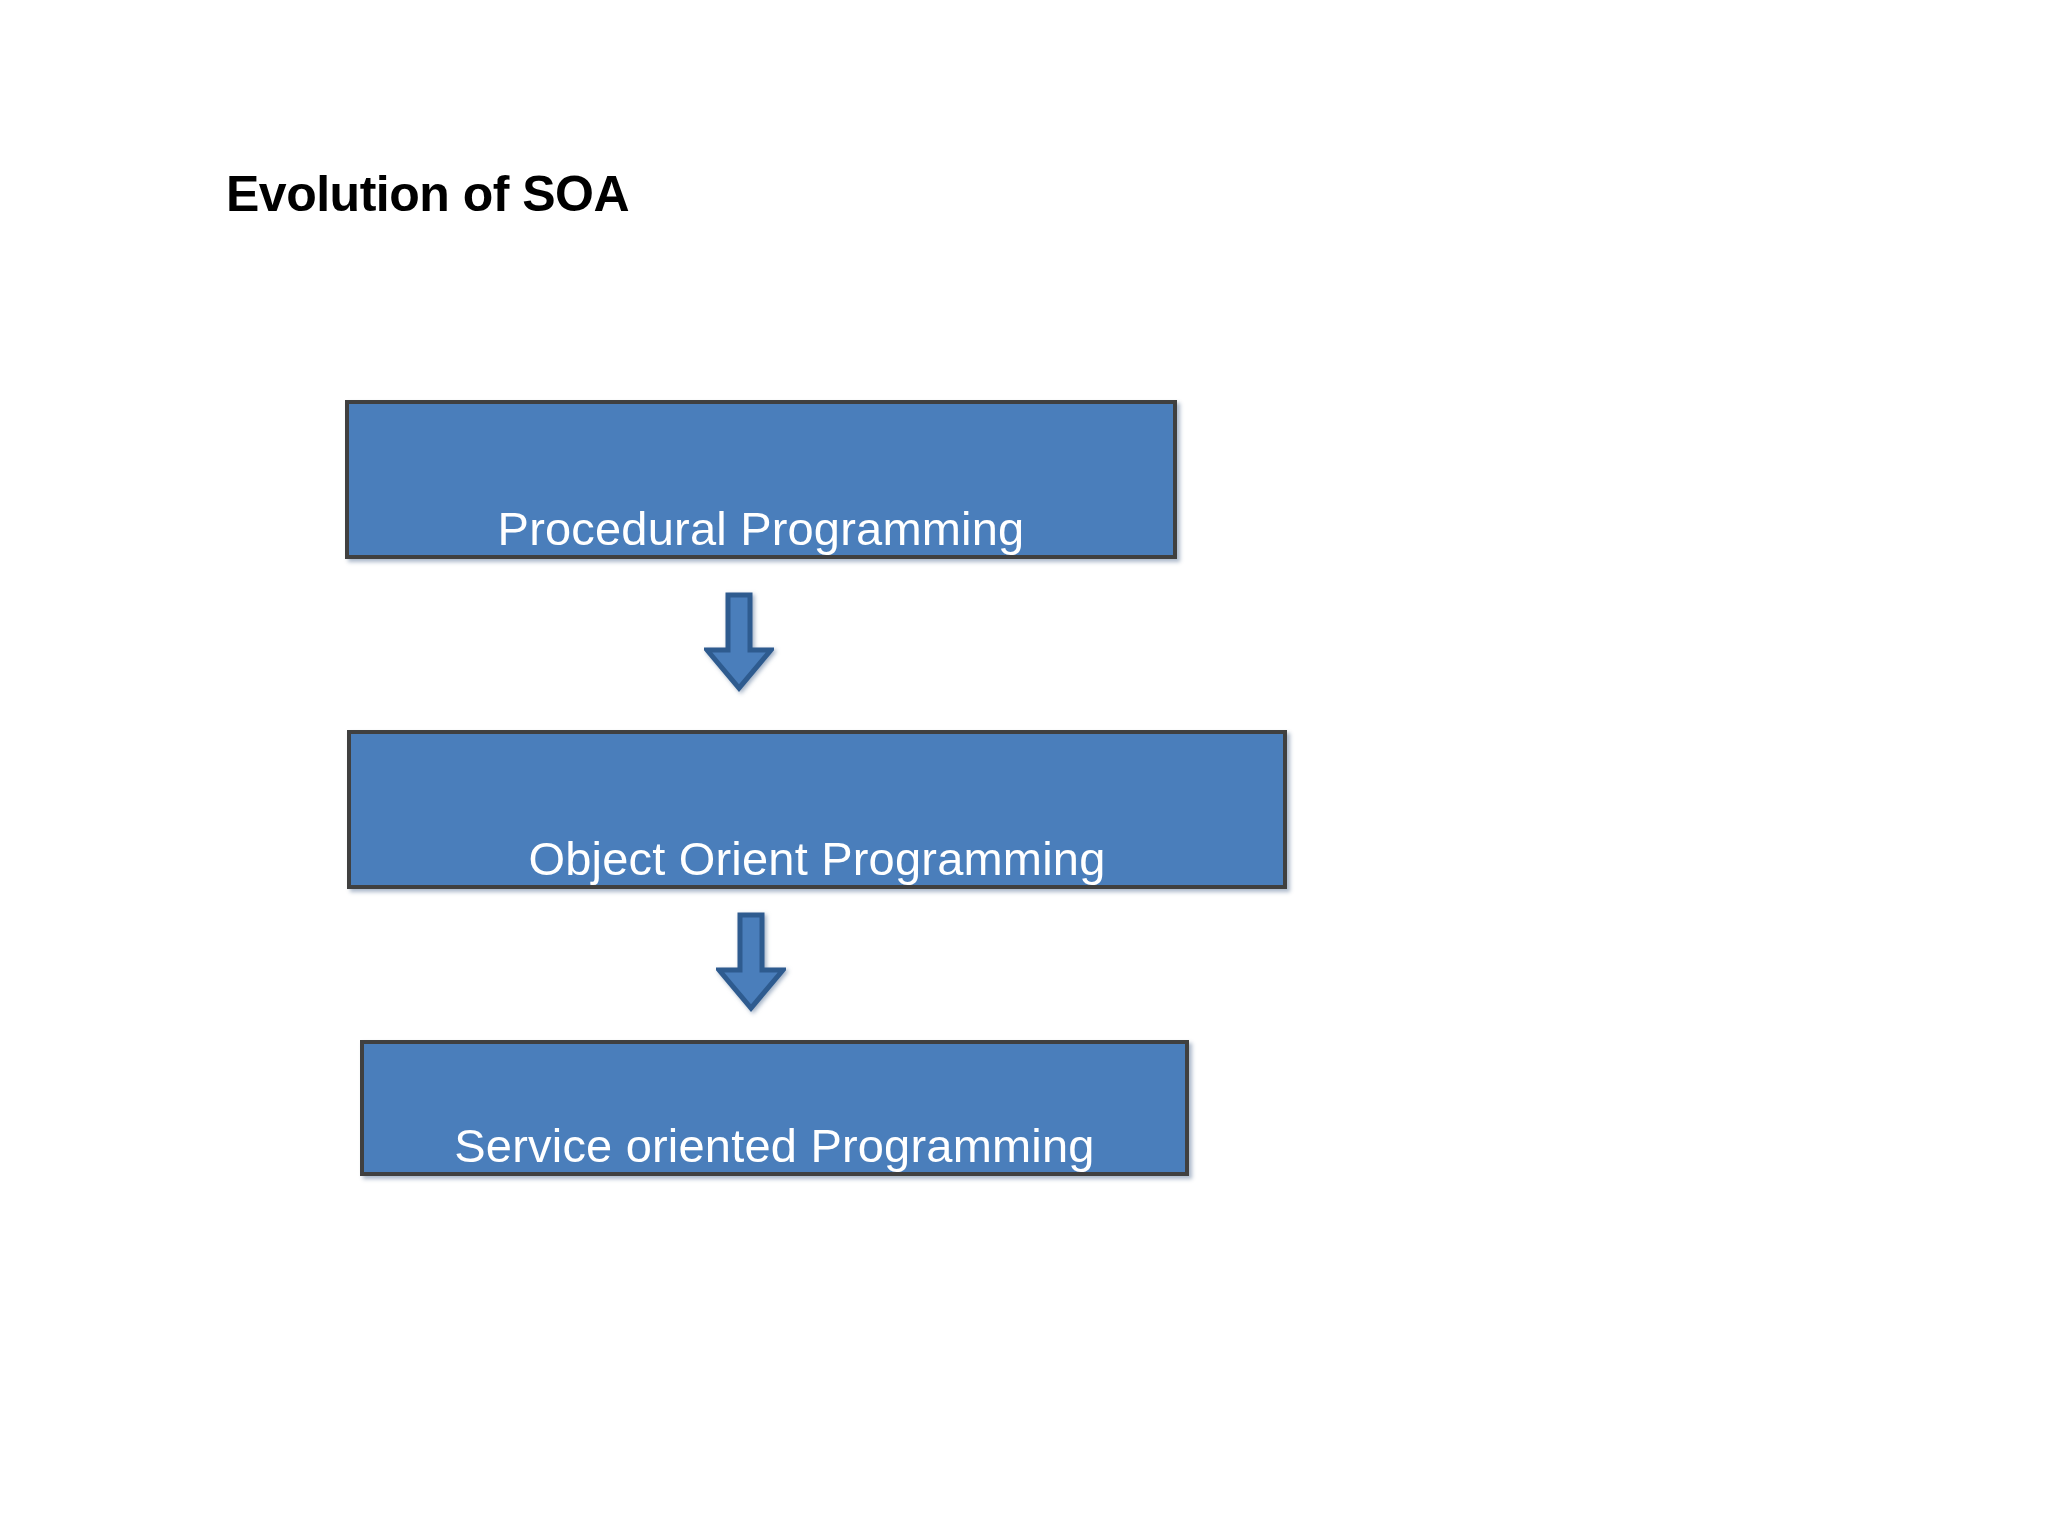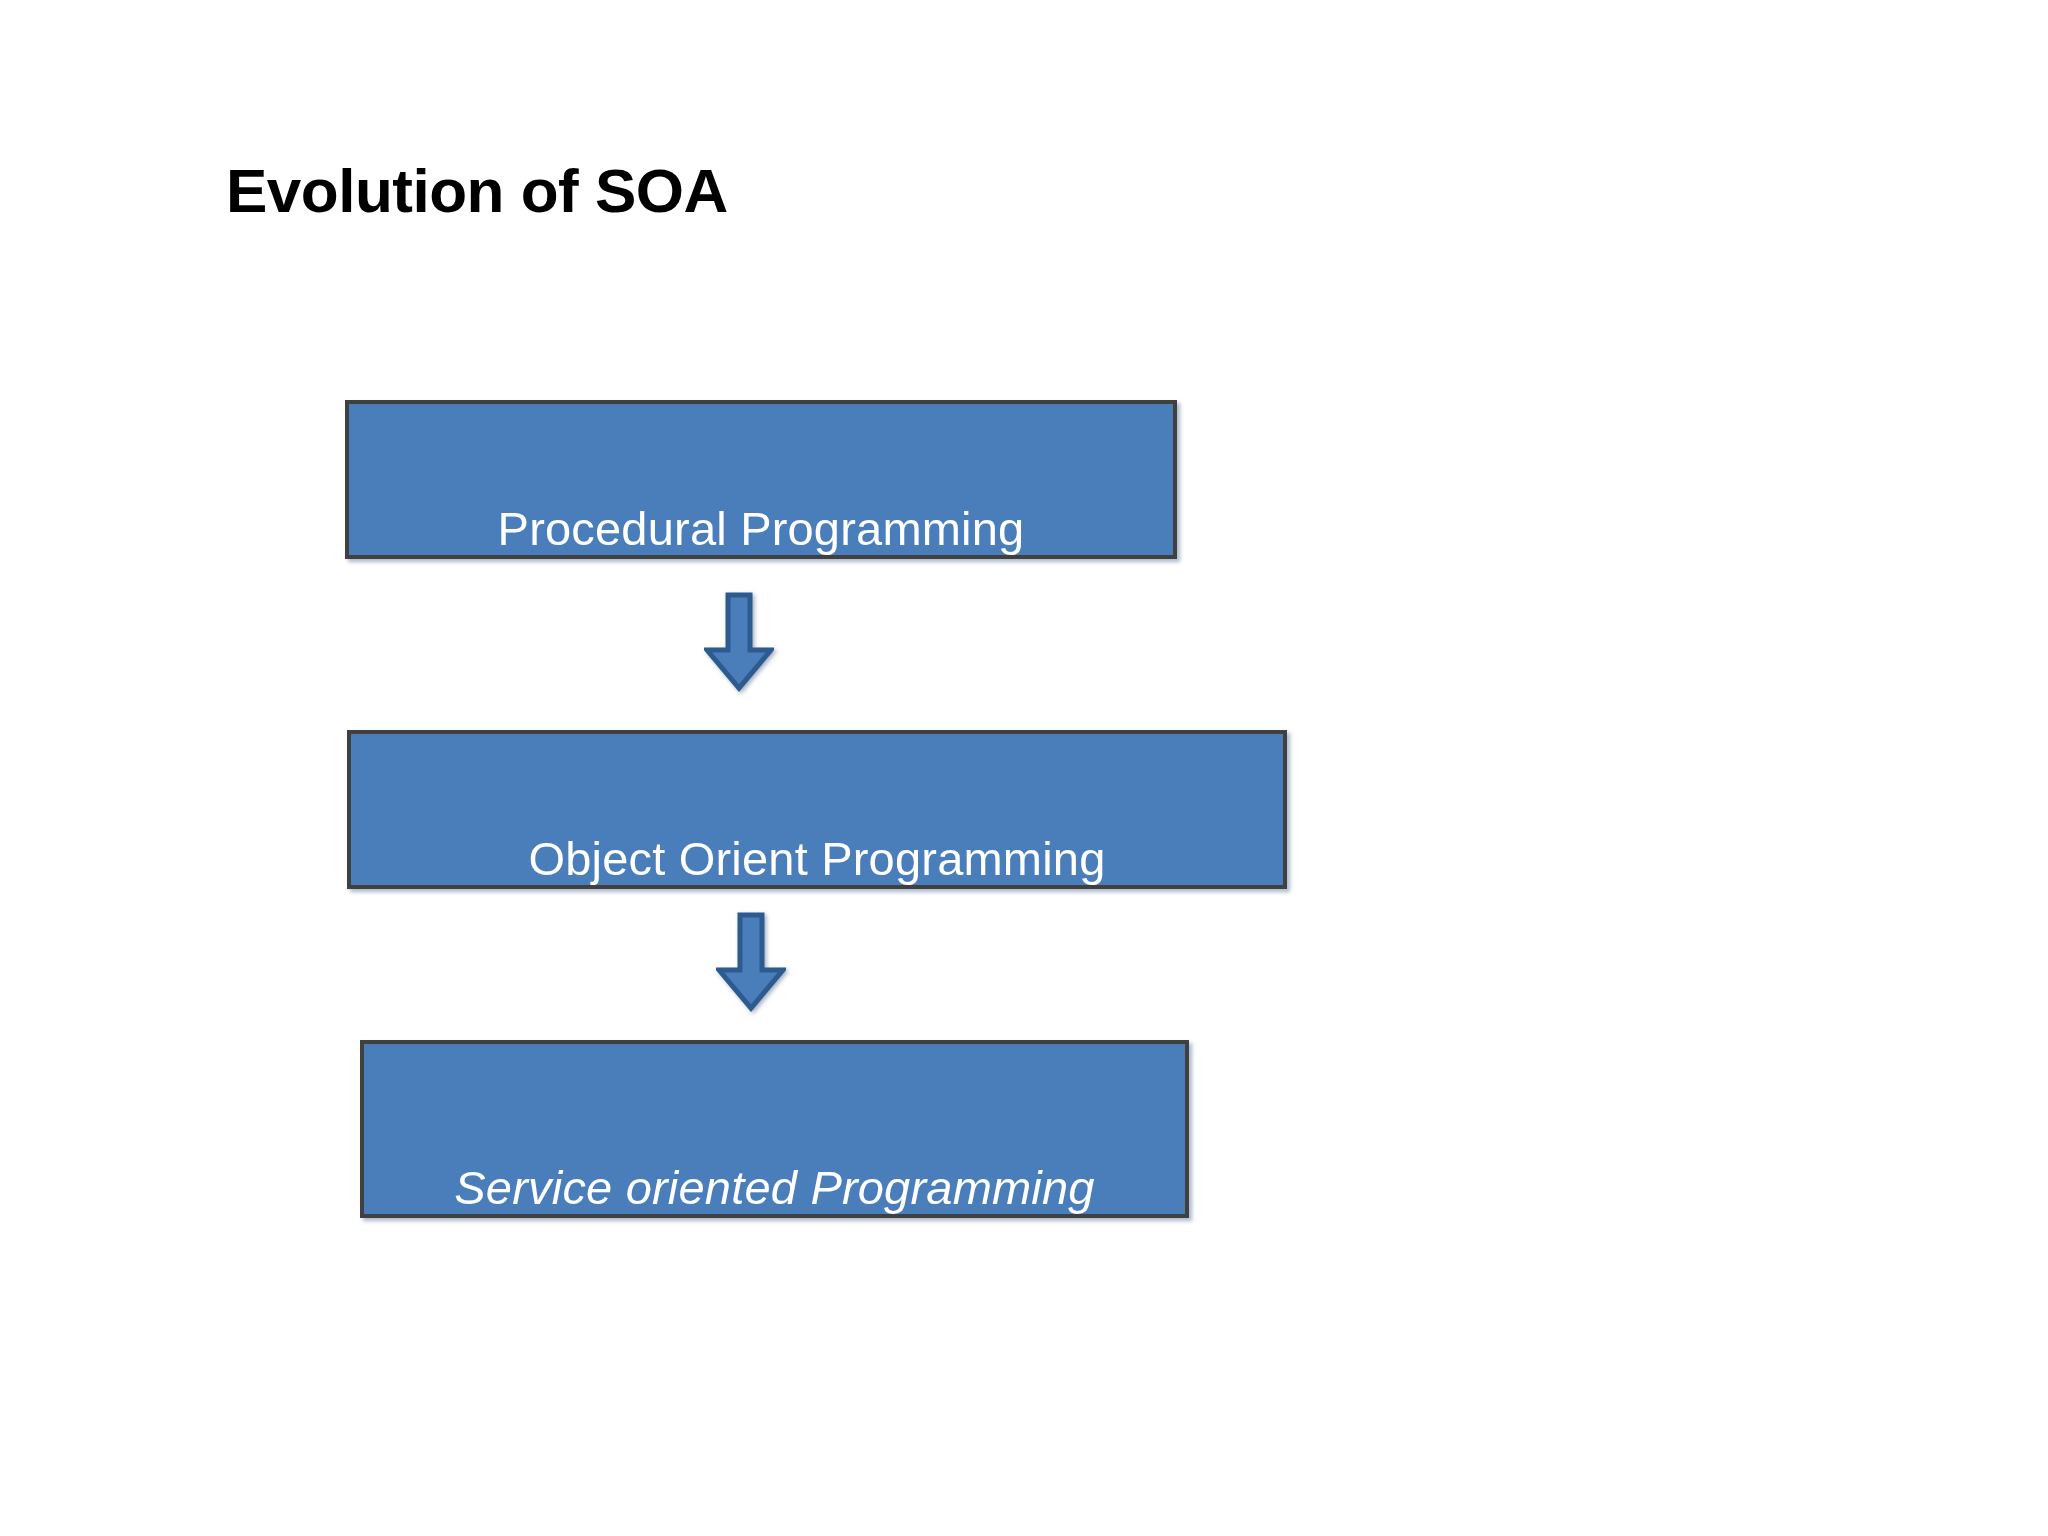--- a/index.html
+++ b/index.html
@@ -19,22 +19,22 @@
   .slide {
     position: absolute;
     inset: 0;
     background: #ffffff;
   }
 
   
   .slide-title {
     position: absolute;
     left: 226px;
-    top: 158px;
-    font-size: 62px;
+    top: 168px;
+    font-size: 50px;
     font-weight: 700;
     color: #000000;
     letter-spacing: -0.5px;
     white-space: nowrap;
     line-height: 1.05;
   }
 
   
   .flow-box {
     position: absolute;
@@ -51,21 +51,21 @@
     font-size: 47px;
     font-weight: 400;
     line-height: 1.1;
     text-align: center;
     white-space: nowrap;
     letter-spacing: 0.2px;
   }
 
   #box-0 { left: 345px;  top: 400px;  width: 832px; height: 159px; }
   #box-1 { left: 347px;  top: 730px;  width: 940px; height: 159px; }
-  #box-2 { left: 360px;  top: 1040px; width: 829px; height: 178px; font-style: italic; }
+  #box-2 { left: 360px;  top: 1040px; width: 829px; height: 136px; }
 
   
   .flow-arrow {
     position: absolute;
     filter: drop-shadow(2px 2px 2px rgba(70, 100, 140, 0.5));
   }
   #arrow-0 { left: 704px; top: 592px; width: 70px; height: 100px; }
   #arrow-1 { left: 716px; top: 912px; width: 70px; height: 100px; }
 </style>
 </head>

